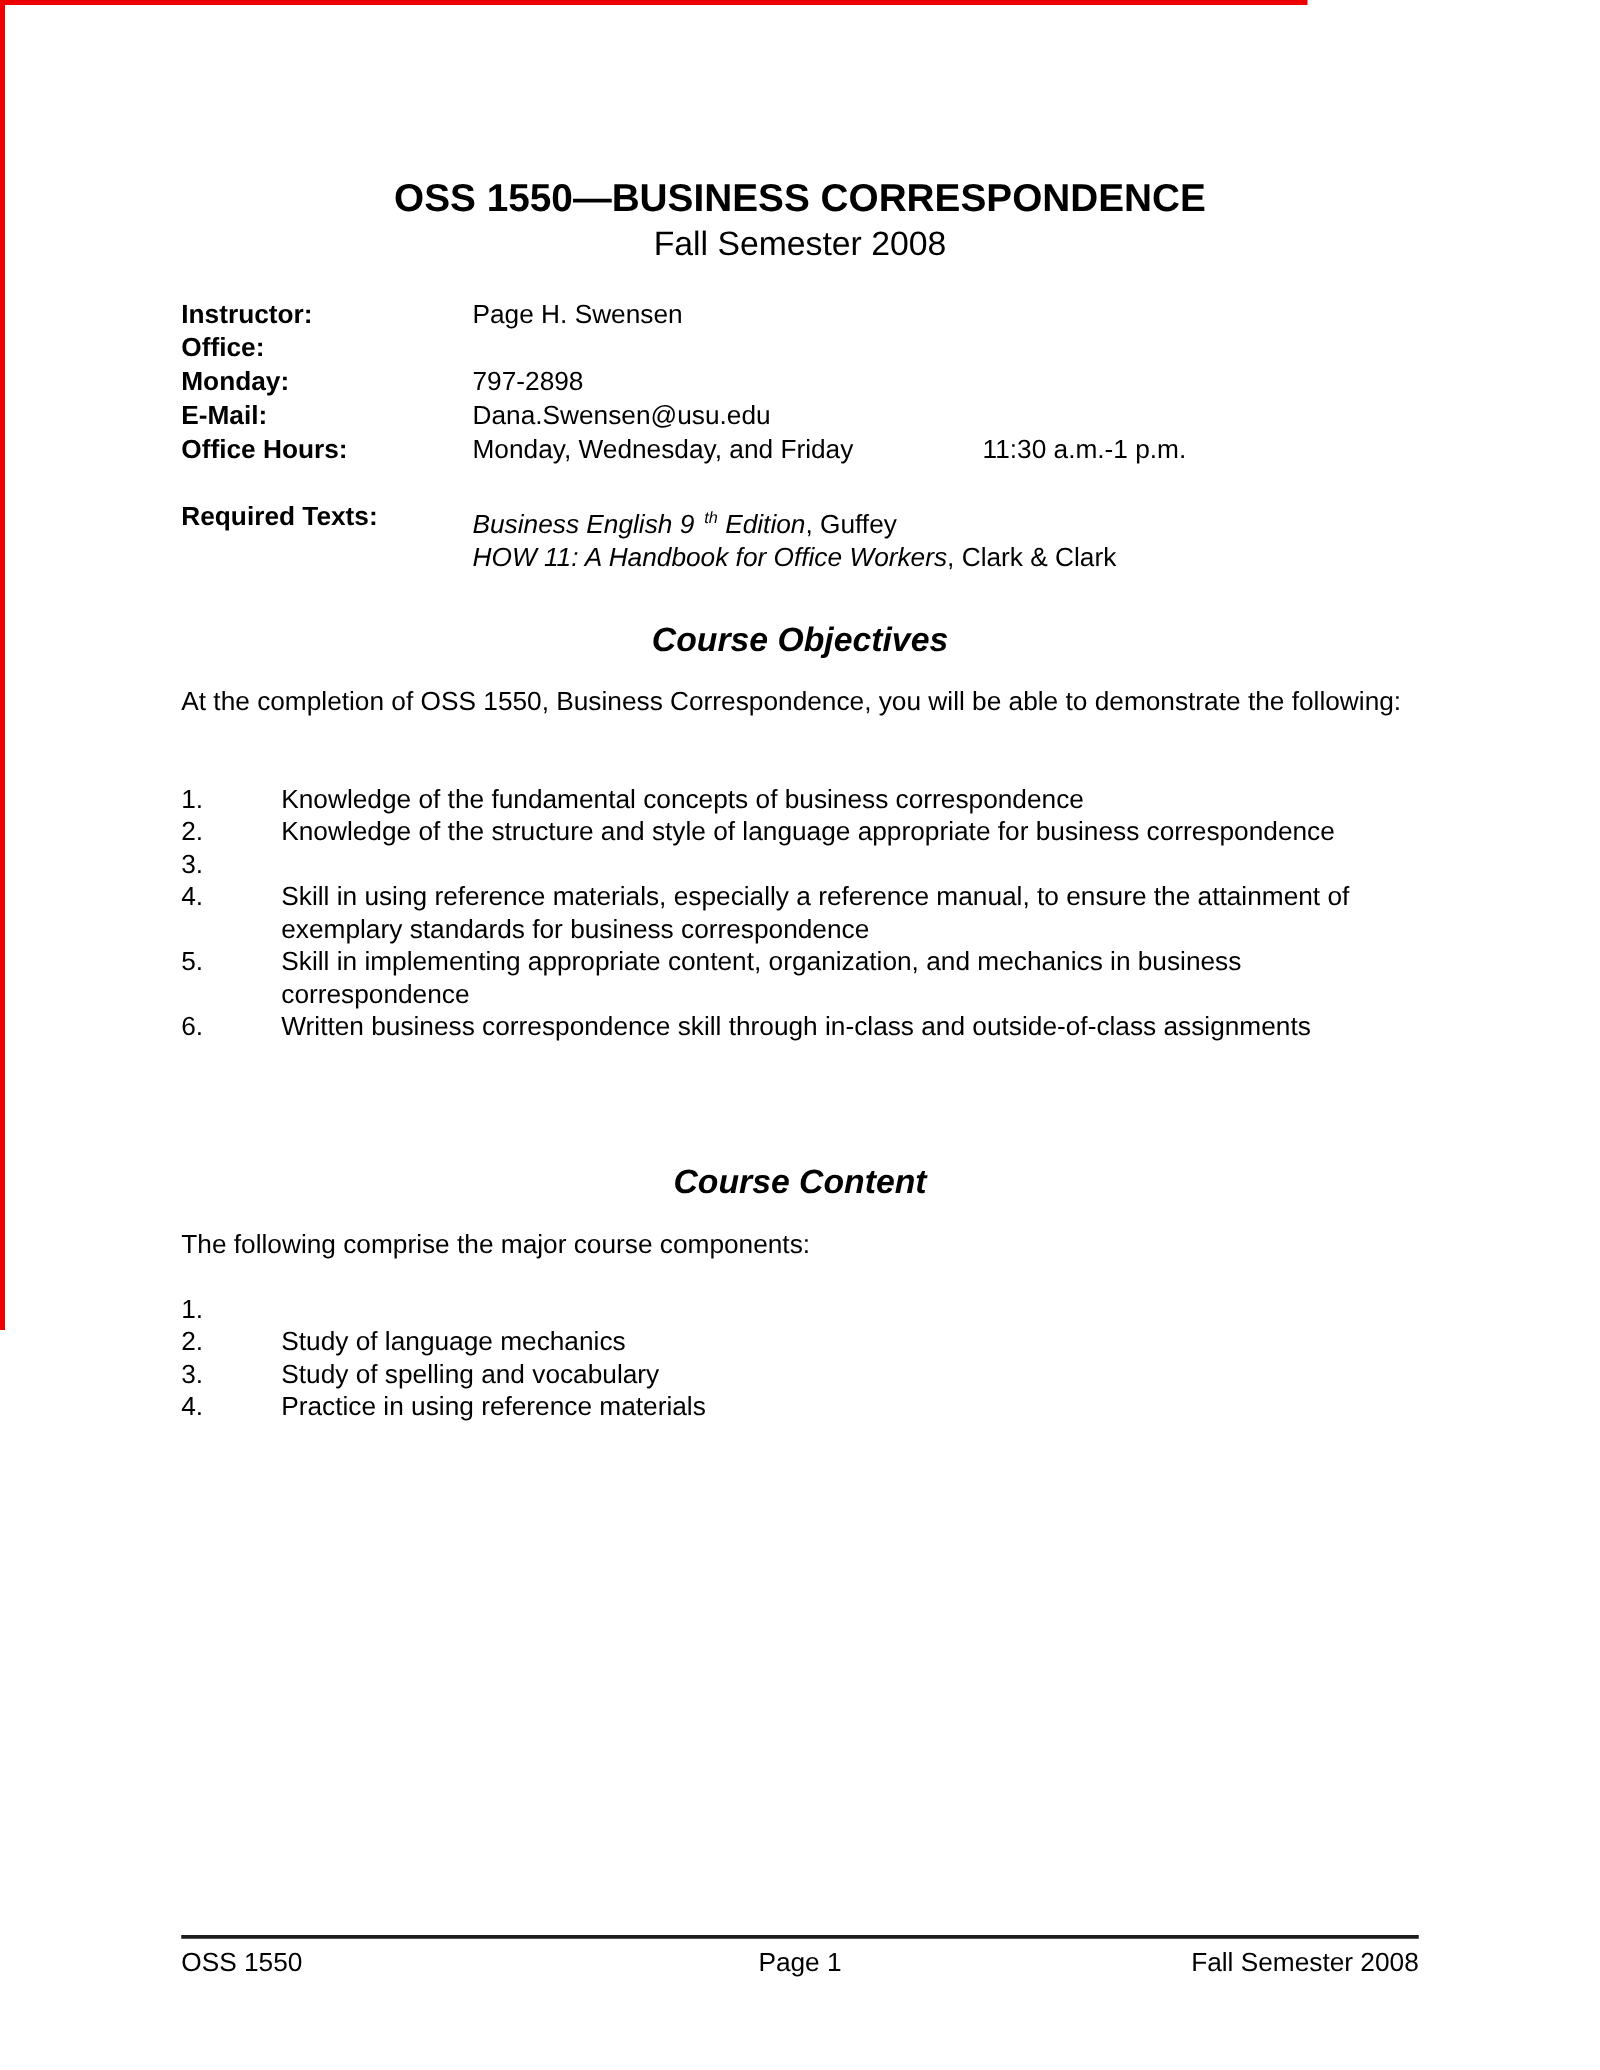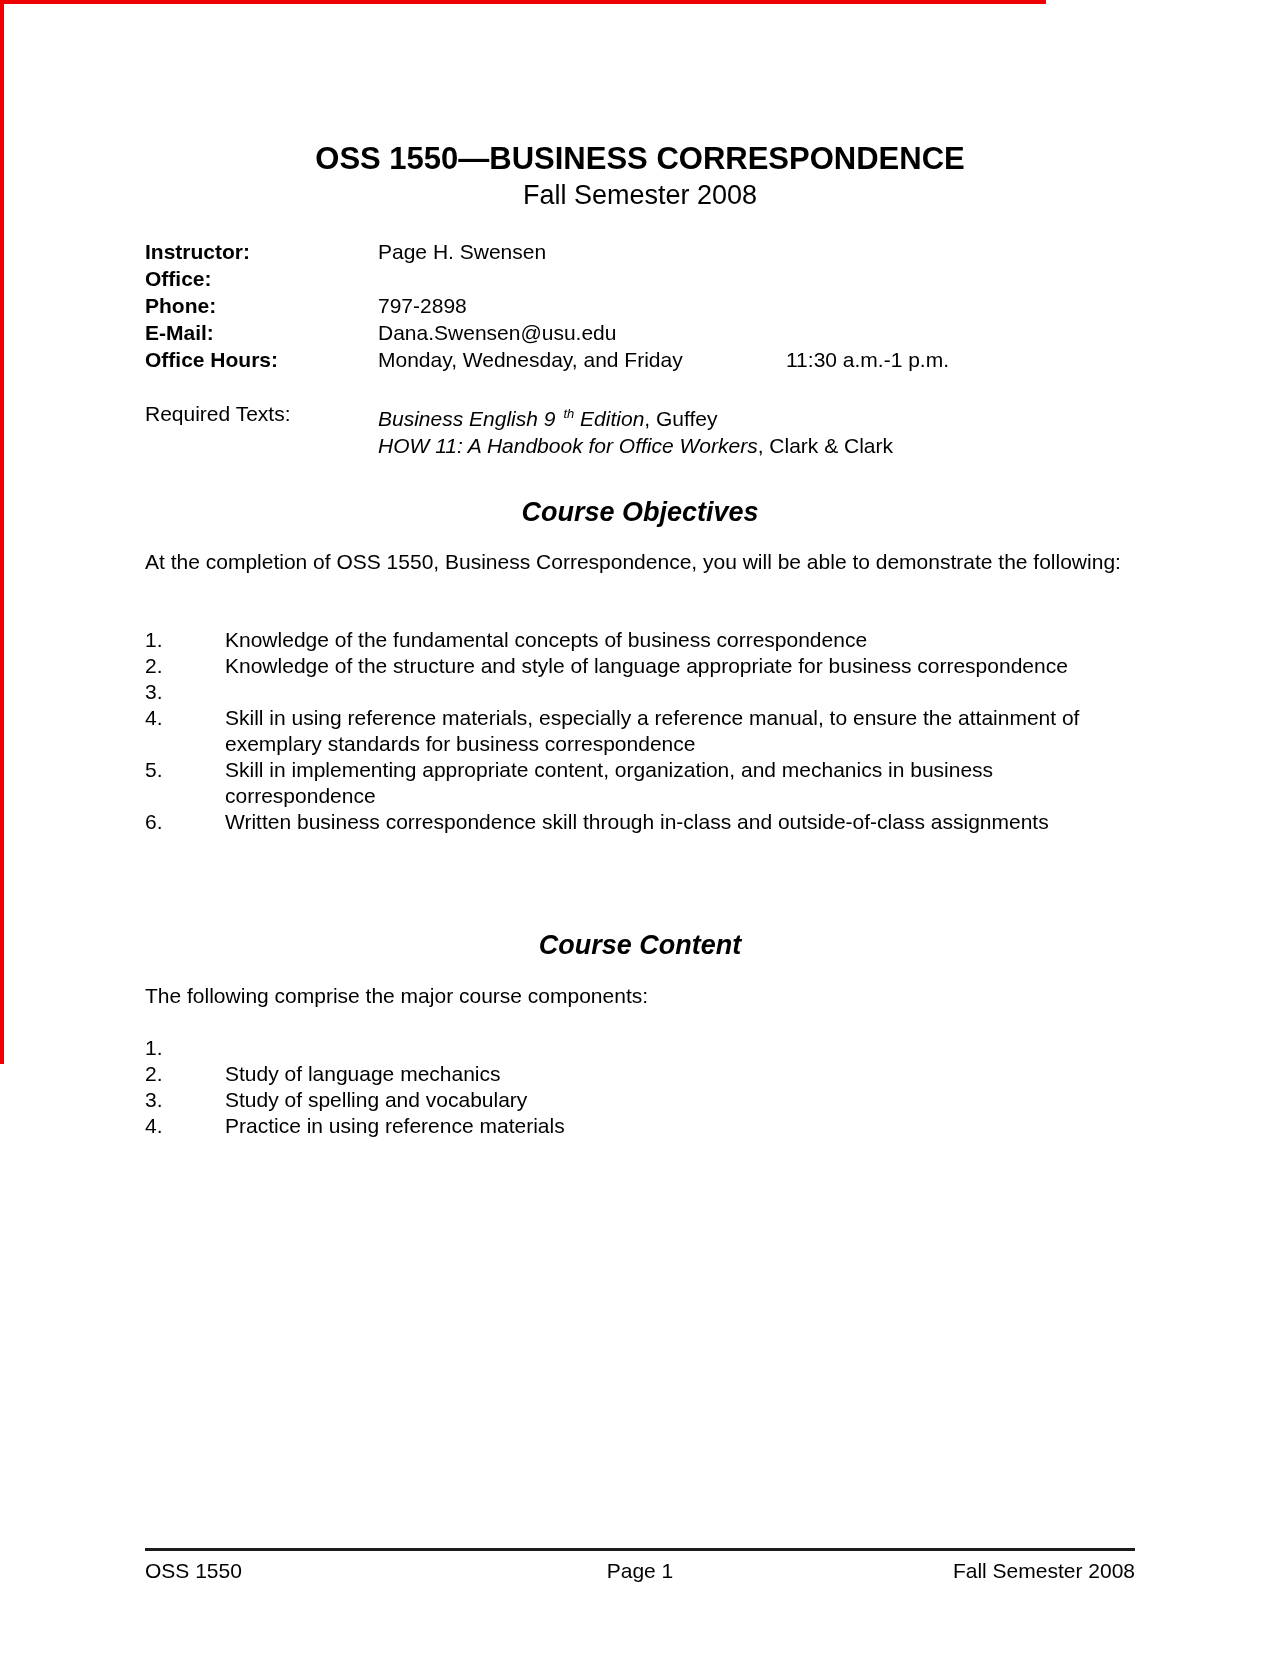--- a/index.html
+++ b/index.html
@@ -25,21 +25,21 @@
   .subtitle { font-size: 27px; line-height: 32px; margin-top: 2px; }
 
   
   .info { top: 238px; font-size: 21px; line-height: 27px; }
   .info-row { display: grid; grid-template-columns: 233px 1fr; }
   .info-label { font-weight: bold; }
   .oh-days { display: inline-block; width: 408px; }
 
   
   .required { top: 400px; font-size: 21px; line-height: 27px; }
-  .required .info-label { font-weight: normal; }
+  .required .info-label { font-weight: bold; }
   .it { font-style: italic; }
   sup.it { font-size: 13px; margin-left: 8px; }
 
   
   .section-heading { font-size: 27px; font-weight: bold; font-style: italic; text-align: center; line-height: 32px; }
   .obj-heading { top: 496px; }
   .con-heading { top: 929px; }
 
   
   .para { font-size: 21px; line-height: 26px; }
@@ -76,21 +76,21 @@
   <div class="block info">
     <div class="info-row">
       <span class="info-label">Instructor:</span>
       <span class="info-value">Page H. Swensen</span>
     </div>
     <div class="info-row">
       <span class="info-label">Office:</span>
       <span class="info-value"></span>
     </div>
     <div class="info-row">
-      <span class="info-label">Phone:</span>
+      <span class="info-label">Monday:</span>
       <span class="info-value">797-2898</span>
     </div>
     <div class="info-row">
       <span class="info-label">E-Mail:</span>
       <span class="info-value">Dana.Swensen@usu.edu</span>
     </div>
     <div class="info-row">
       <span class="info-label">Office Hours:</span>
       <span class="info-value"><span class="oh-days">Monday, Wednesday, and Friday</span><span>11:30 a.m.-1 p.m.</span></span>
     </div>

